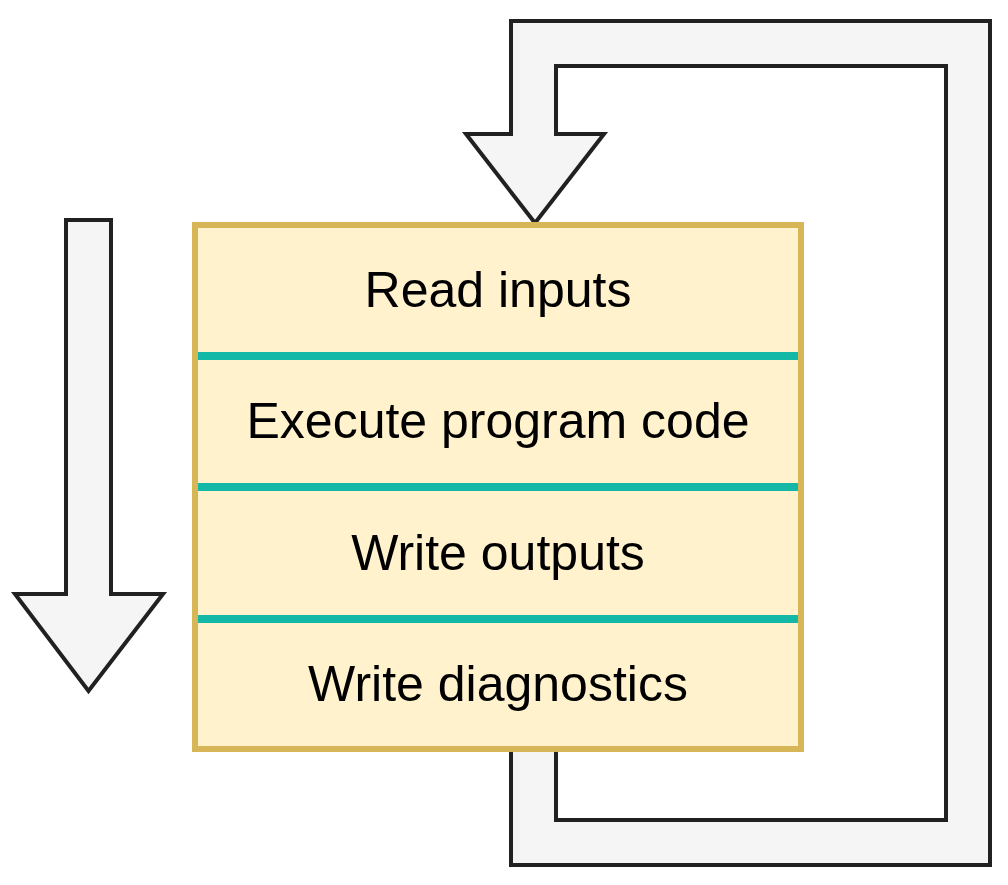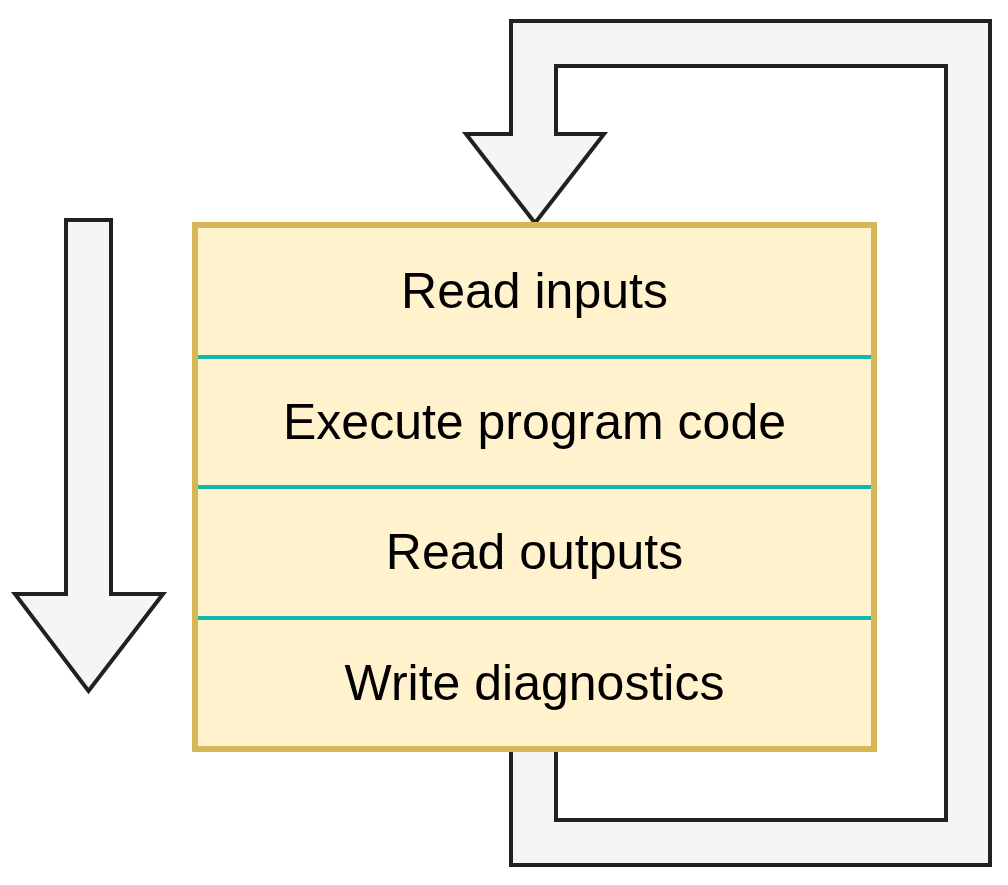--- a/index.html
+++ b/index.html
@@ -20,37 +20,37 @@
     left: 0;
     top: 0;
     width: 1008px;
     height: 885px;
     z-index: 1;
   }
   .scan-box {
     position: absolute;
     left: 192px;
     top: 222px;
-    width: 685px;
+    width: 612px;
     height: 530px;
     box-sizing: border-box;
     background: #FFF2CC;
     border: 6px solid #D6B656;
     z-index: 2;
     display: flex;
     flex-direction: column;
   }
   .step-row {
     flex: 1 1 0;
     display: flex;
     align-items: center;
     justify-content: center;
   }
   .step-row + .step-row {
-    border-top: 4px solid #14b8a6;
+    border-top: 8px solid #14b8a6;
   }
   .step-label {
     font-size: 50px;
     color: #000000;
     letter-spacing: 0px;
     white-space: nowrap;
   }
 </style>
 </head>
 <body>
@@ -65,20 +65,20 @@
   </svg>
 
   <div class="scan-box">
     <div class="step-row">
       <span class="step-label">Read inputs</span>
     </div>
     <div class="step-row">
       <span class="step-label">Execute program code</span>
     </div>
     <div class="step-row">
-      <span class="step-label">Read outputs</span>
+      <span class="step-label">Write outputs</span>
     </div>
     <div class="step-row">
       <span class="step-label">Write diagnostics</span>
     </div>
   </div>
 
 </div>
 
 </body></html>

